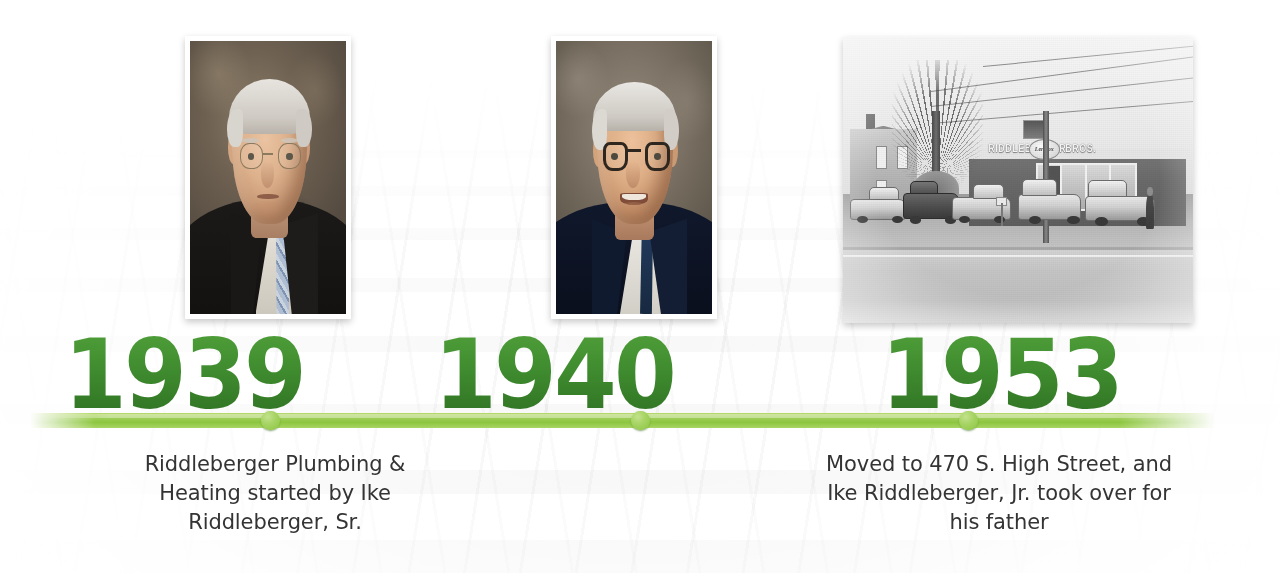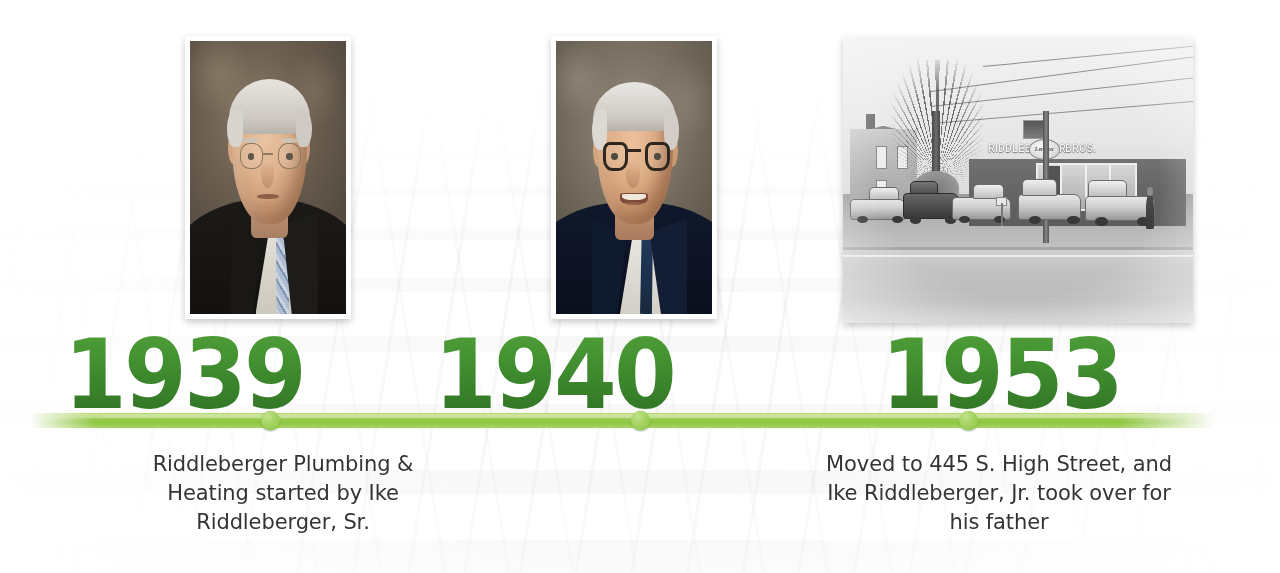--- a/index.html
+++ b/index.html
@@ -713,21 +713,21 @@
   .caption {
     position: absolute;
     top: 450px;
     text-align: center;
     font-family: "DejaVu Sans", "Liberation Sans", sans-serif;
     font-size: 21px;
     line-height: 29px;
     color: #343434;
     letter-spacing: -0.1px;
   }
-  #caption-0 { left: 48px;  width: 320px; }
+  #caption-0 { left: 40px;  width: 320px; }
   #caption-1 { left: 42px;  width: 320px; }
   #caption-2 { left: 4px;   width: 360px; }
 </style>
 </head>
 <body>
 
 <div id="timeline-root">
 
   <div class="bg-layer bg-cols"></div>
   <div class="bg-layer bg-cols2"></div>
@@ -886,21 +886,21 @@
 
         <div class="p3-grain"></div>
         <div class="p3-vignette"></div>
       </div>
     </div>
 
     <div class="year" id="year-2">1953</div>
 
     <div class="marker-dot" id="dot-2"></div>
 
-    <div class="caption" id="caption-2">Moved to 445 S. High Street, and Ike Riddleberger, Jr. took over for his father</div>
+    <div class="caption" id="caption-2">Moved to 470 S. High Street, and Ike Riddleberger, Jr. took over for his father</div>
   </div>
 
   <div class="timeline-bar"></div>
   <div class="timeline-bar-hl"></div>
 
   <div class="marker-dot" style="left:261px;"></div>
   <div class="marker-dot" style="left:631px;"></div>
   <div class="marker-dot" style="left:959px;"></div>
 
 </div>

